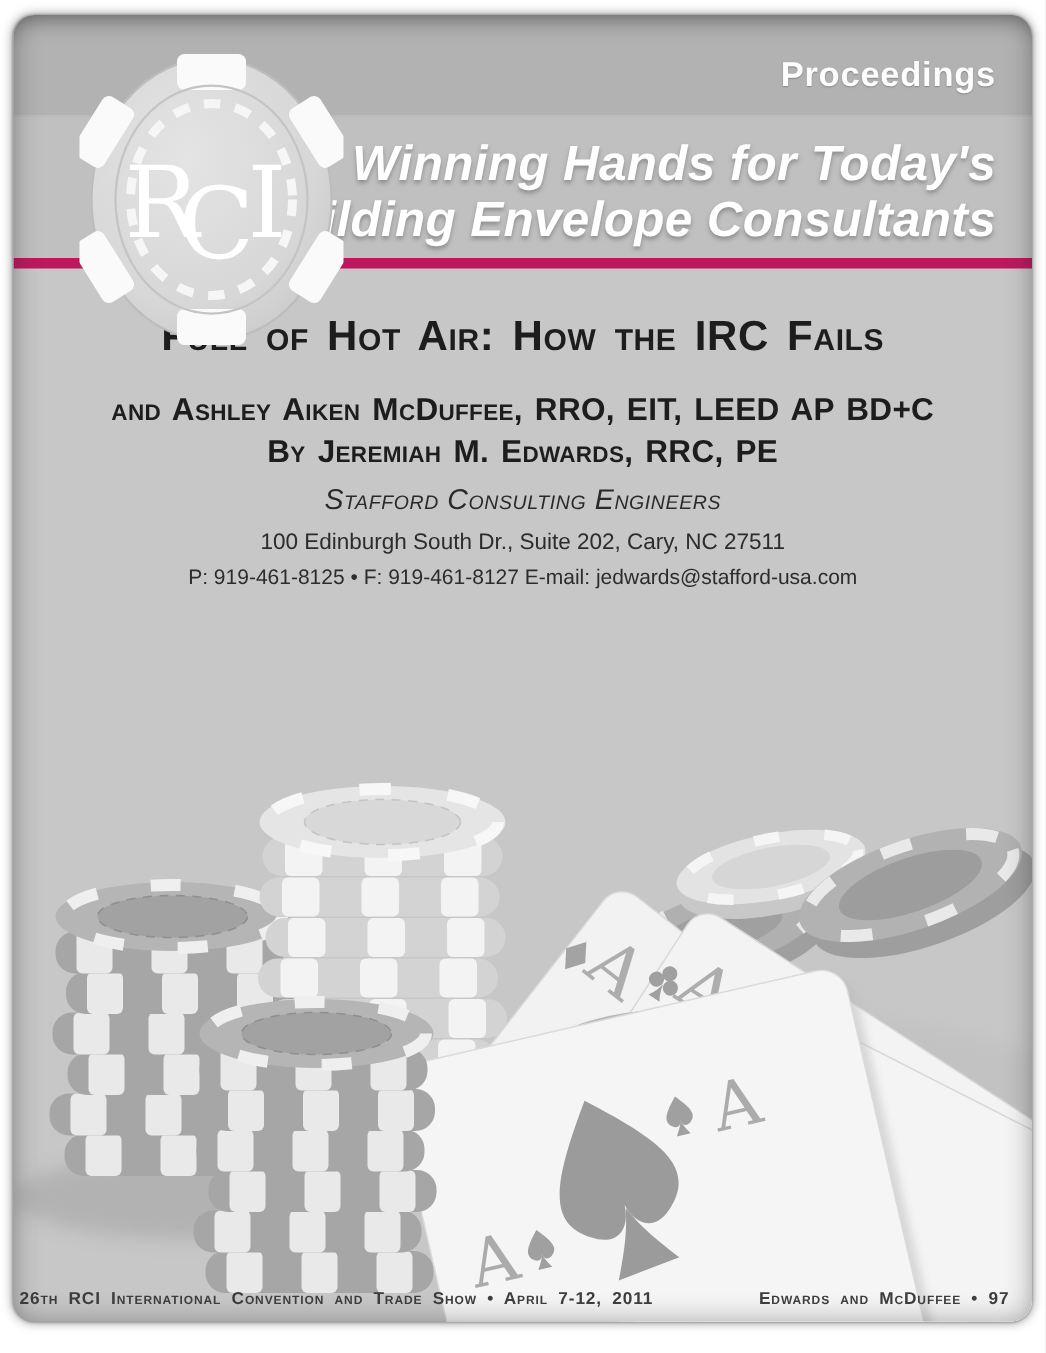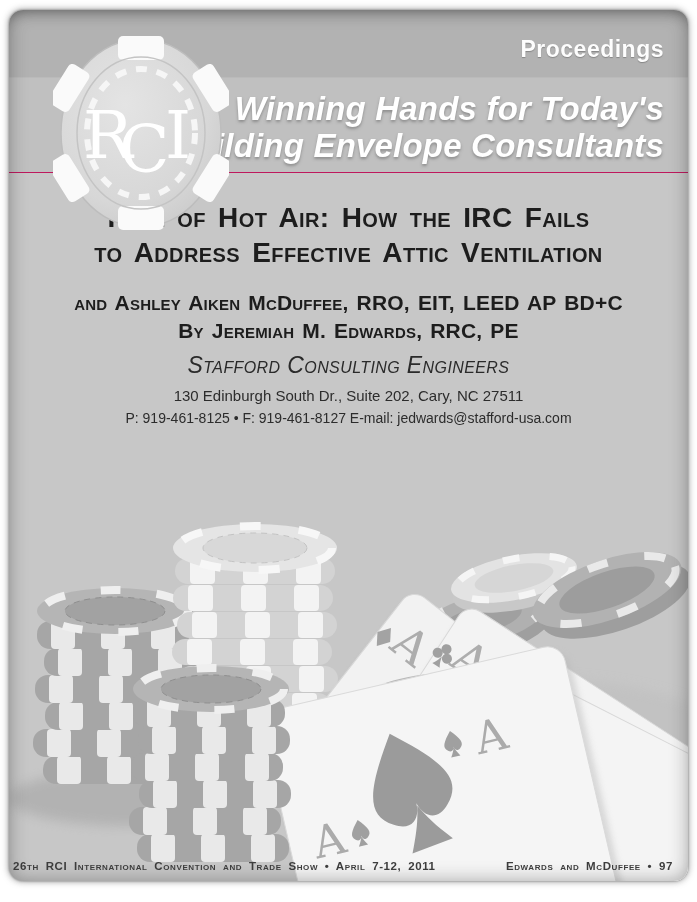--- a/index.html
+++ b/index.html
@@ -4,36 +4,36 @@
 <style>
   html,body{margin:0;padding:0;background:#ffffff;}
   body{width:697px;height:902px;position:relative;overflow:hidden;
        font-family:"Liberation Sans", sans-serif;}
   .page{position:absolute;left:9px;top:10px;width:679px;height:871px;
         background:#c7c7c7;border-radius:14px;overflow:hidden;
         box-shadow:0 0 7px rgba(40,40,40,.55), 0 0 2px rgba(40,40,40,.5);}
   .page::after{content:"";position:absolute;inset:0;border-radius:14px;pointer-events:none;
         box-shadow:inset 0 0 18px rgba(40,40,40,.38), inset 0 10px 14px -10px rgba(0,0,0,.35);}
   .band-top{height:67px;background:#b2b2b2;}
-  .band-mid{height:94px;background:#c0c0c0;border-top:1px solid #bababa;border-bottom:1px solid #be185d;}
+  .band-mid{height:94px;background:#c0c0c0;border-top:1px solid #bababa;border-bottom:7px solid #be185d;}
   .proceedings{padding:26px 24px 0 0;text-align:right;
         font-size:23px;font-weight:bold;color:#fdfdfd;letter-spacing:.5px;
         text-shadow:0 1px 1px rgba(80,80,80,.45);}
   .banner{padding:12px 24px 0 0;text-align:right;color:#ffffff;
         font-style:italic;font-weight:bold;font-size:33px;line-height:37px;
         letter-spacing:.2px;text-shadow:0 2px 3px rgba(90,90,90,.5);}
   .chip-logo{position:absolute;left:44px;top:22px;width:176px;height:202px;}
   .title-block{margin-top:27px;text-align:center;color:#1d1d1d;
         font-variant:small-caps;font-weight:bold;font-size:28px;line-height:35px;
         letter-spacing:.4px;word-spacing:4px;}
   .authors{margin-top:19px;text-align:center;color:#1d1d1d;
         font-variant:small-caps;font-weight:bold;font-size:21px;line-height:28px;
         letter-spacing:.2px;word-spacing:2px;}
   .company{margin-top:7px;text-align:center;color:#2a2a2a;
-        font-variant:small-caps;font-style:italic;font-size:23px;letter-spacing:.4px;}
+        font-variant:small-caps;font-style:italic;font-size:19px;letter-spacing:.4px;}
   .address{margin-top:8px;text-align:center;color:#2c2c2c;font-size:15px;}
   .contact{margin-top:6px;text-align:center;color:#2c2c2c;font-size:14px;}
   .hero{position:absolute;left:0;top:498px;width:679px;height:376px;}
   .footer{position:absolute;left:4px;right:15px;bottom:9px;
         display:flex;justify-content:space-between;color:#3e3e3e;
         font-variant:small-caps;font-weight:bold;font-size:11.5px;
         letter-spacing:.6px;word-spacing:3px;}
 </style>
 </head>
 <body>
@@ -75,30 +75,29 @@
       <g fill="#ffffff" font-family="'DejaVu Serif', serif" font-size="66" font-weight="normal">
         <text x="30" y="126">R</text>
         <text x="66" y="140">C</text>
         <text x="112" y="126">I</text>
       </g>
     </svg>
   </div>
 
   <div class="title-block">
     <div>Full of Hot Air: How the IRC Fails</div>
-    <div>to Address Effective Attic Ventilation</div>
   </div>
 
   <div class="authors">
     <div>and Ashley Aiken McDuffee, RRO, EIT, LEED AP BD+C</div>
     <div>By Jeremiah M. Edwards, RRC, PE</div>
   </div>
 
   <div class="company">Stafford Consulting Engineers</div>
-  <div class="address">130 Edinburgh South Dr., Suite 202, Cary, NC 27511</div>
+  <div class="address">100 Edinburgh South Dr., Suite 202, Cary, NC 27511</div>
   <div class="contact">P: 919-461-8125 • F: 919-461-8127 E-mail: jedwards@stafford-usa.com</div>
 
   <div class="hero">
     <svg width="679" height="376" viewBox="0 0 679 376">
       <defs>
         <filter id="blur6" x="-50%" y="-50%" width="200%" height="200%">
             <feGaussianBlur stdDeviation="6"></feGaussianBlur>
           </filter>
         <filter id="blur3" x="-50%" y="-50%" width="200%" height="200%">
             <feGaussianBlur stdDeviation="3"></feGaussianBlur>

